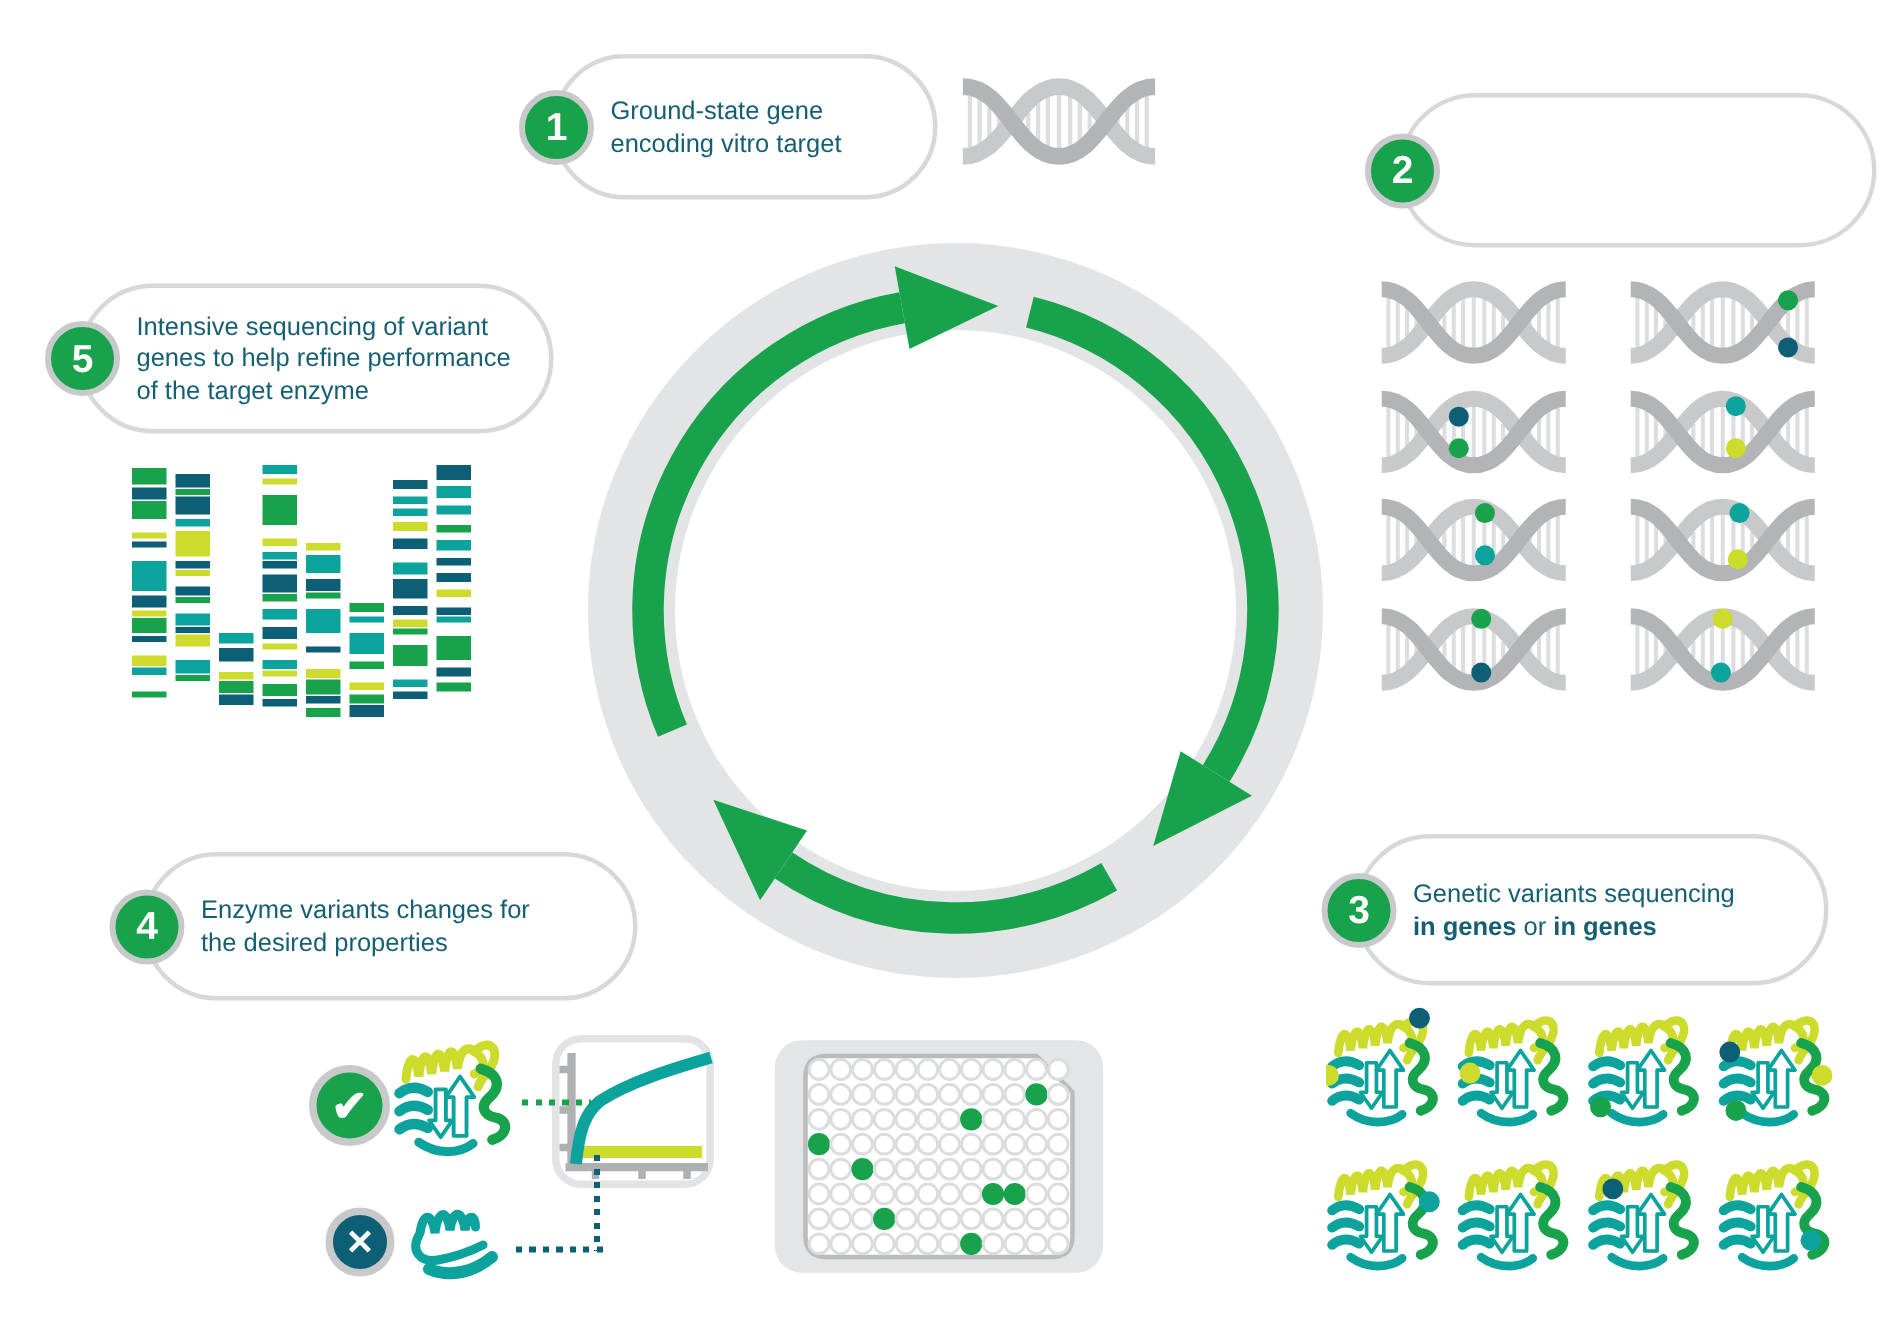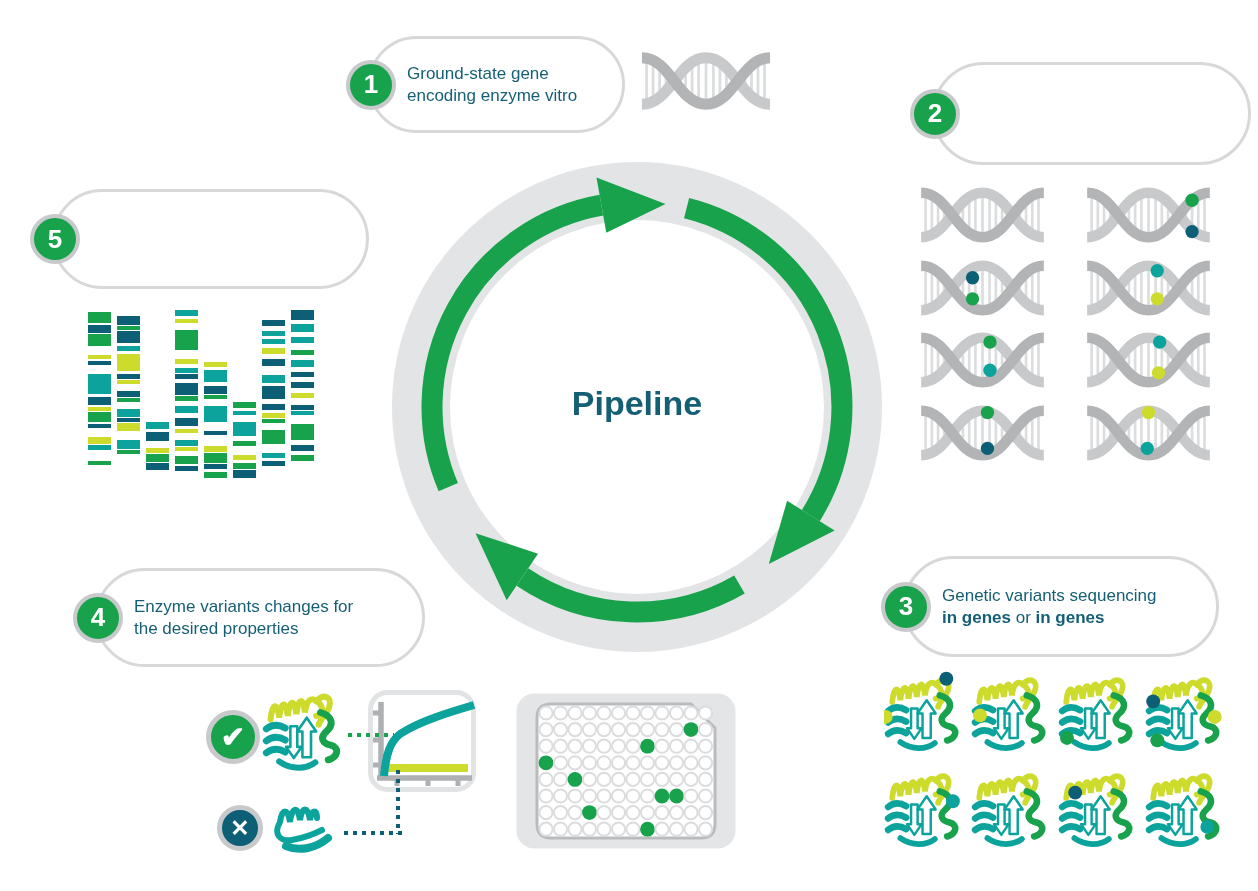--- a/index.html
+++ b/index.html
@@ -88,39 +88,41 @@
   <svg id="cycle" class="abs" style="left:385px;top:155px" width="504" height="504" viewBox="0 0 504 504">
       <circle cx="252" cy="252" r="216" fill="none" stroke="#E3E4E6" stroke-width="58"></circle>
       <path d="M63.3,332.1 A205,205 0 0 1 216.4,50.1" fill="none" stroke="#17A24B" stroke-width="21"></path>
       <polygon points="280.5,49.0 211.5,22.5 221.3,77.7" fill="#17A24B"></polygon>
       <path d="M301.6,53.1 A205,205 0 0 1 425.8,360.6" fill="none" stroke="#17A24B" stroke-width="21"></path>
       <polygon points="383.8,409.0 449.6,375.5 402.1,345.8" fill="#17A24B"></polygon>
       <path d="M354.5,429.5 A205,205 0 0 1 137.4,422.0" fill="none" stroke="#17A24B" stroke-width="21"></path>
       <polygon points="90.5,378.2 121.7,445.2 153.0,398.7" fill="#17A24B"></polygon>
     </svg>
   <div class="center-title">
-    <div>Pipeline</div>
   </div>
 
   <div class="pill" id="pill1" style="left:368px;top:36px;width:257px;height:97px">
     <div class="num">1</div>
     <div class="ptext">Ground-state gene
-encoding enzyme vitro</div>
+encoding vitro target</div>
   </div>
   <svg class="abs" style="left:641px;top:45px" width="130" height="72" viewBox="0 0 140 72">
       <use href="#sym-dna"></use>
     </svg>
 
   <div class="pill" id="pill2" style="left:932px;top:62px;width:319px;height:103px">
     <div class="num">2</div>
   </div>
   <div id="dna-grid"></div>
 
   <div class="pill" id="pill5" style="left:52px;top:189px;width:317px;height:100px">
     <div class="num">5</div>
+    <div class="ptext">Intensive sequencing of variant
+genes to help refine performance
+of the target enzyme</div>
   </div>
   <div id="gel">
       <div class="gel-col" style="left: 0px; top: 2px;">
         <div style="height: 11px; background: rgb(23, 162, 75);"></div>
         <div style="height: 2px;"></div>
         <div style="height: 8px; background: rgb(13, 95, 118);"></div>
         <div style="height: 1px;"></div>
         <div style="height: 12px; background: rgb(23, 162, 75);"></div>
         <div style="height: 9px;"></div>
         <div style="height: 4px; background: rgb(205, 219, 44);"></div>

